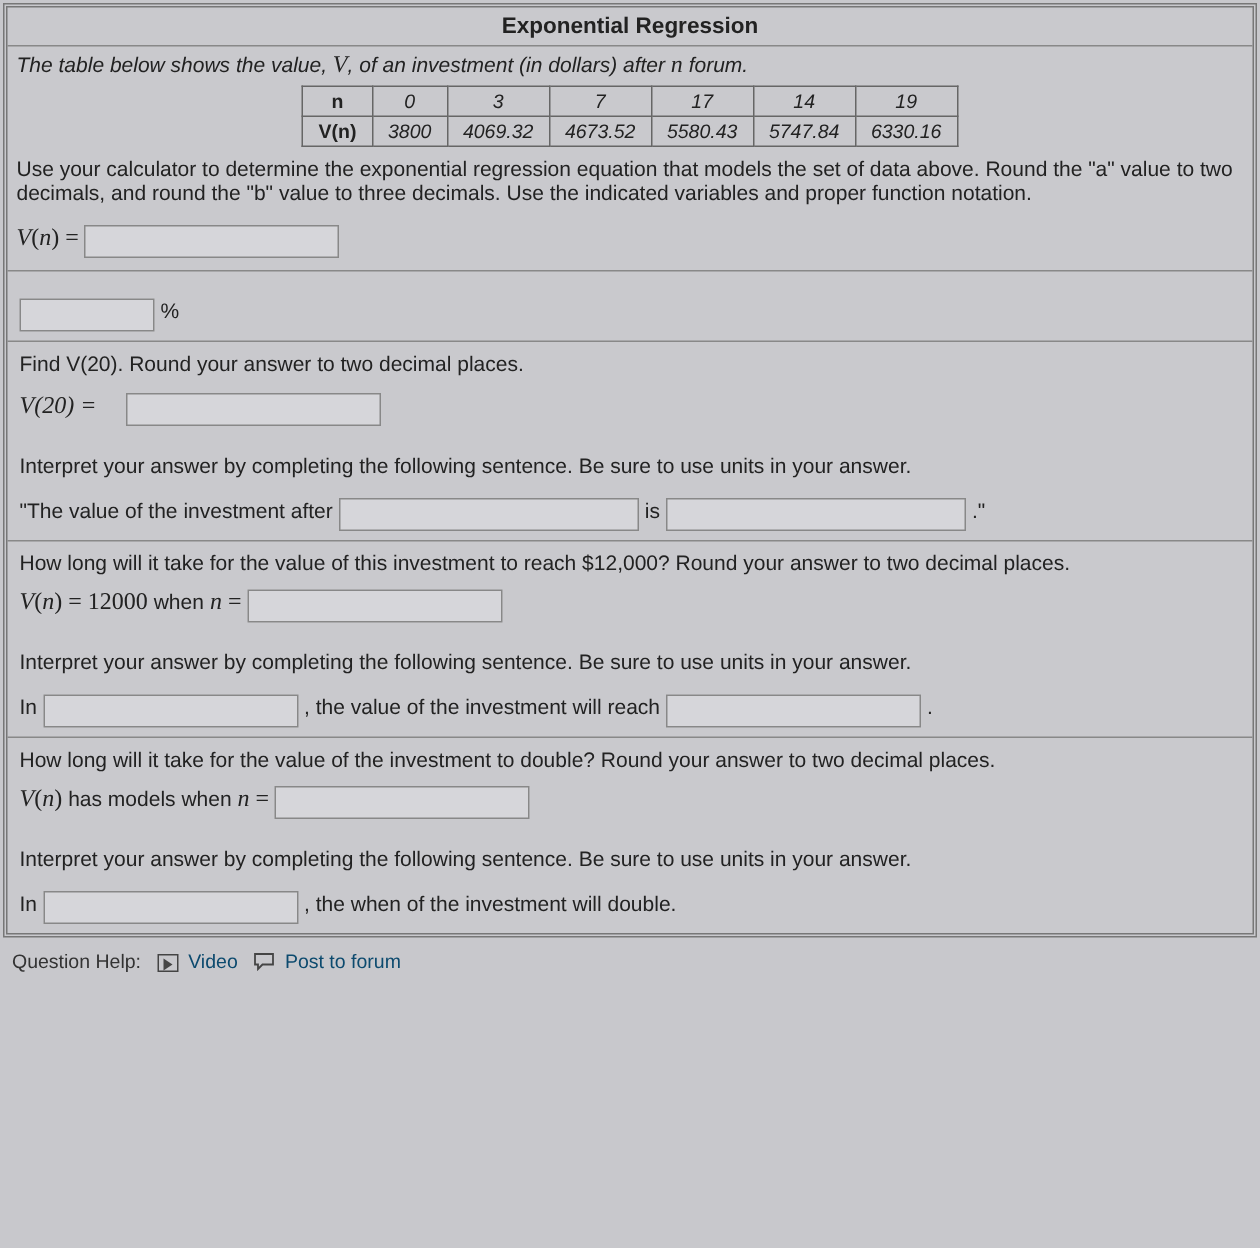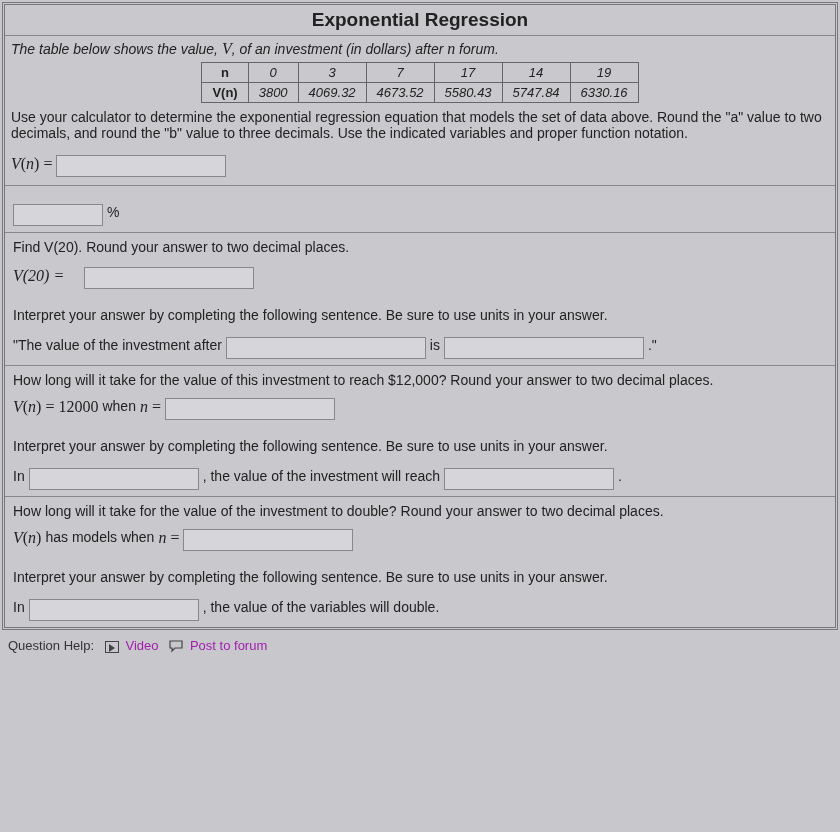--- a/index.html
+++ b/index.html
@@ -15,21 +15,21 @@
     .outer {
       border: 3px double #777;
       margin: 2px;
       background: #c9c9cd;
     }
     .title-cell {
       border-bottom: 1px solid #888;
       text-align: center;
       padding: 4px;
       font-weight: bold;
-      font-size: 19px;
+      font-size: 15px;
     }
     .instr-cell {
       border-bottom: 1px solid #888;
       padding: 4px 6px;
       font-style: italic;
     }
     .section {
       border-bottom: 1px solid #888;
       padding: 6px 8px;
     }
@@ -87,21 +87,21 @@
       border-left: 6px solid #444;
       border-top: 4px solid transparent;
       border-bottom: 4px solid transparent;
     }
     .chat-icon {
       display: inline-block;
       vertical-align: middle;
       margin-right: 3px;
     }
     .chat-icon svg { display: block; }
-    .link { color: #a21caf; cursor: pointer; margin-top: 44px; }
+    .link { color: #0c4a6e; cursor: pointer; margin-top: 44px; }
     .row-inline { display: flex; align-items: flex-start; gap: 4px; flex-wrap: wrap; }
   </style>
 </head>
 <body>
 
 <div class="outer">
   <div class="title-cell">Exponential Regression</div>
 
   <div class="instr-cell">
     <span>The table below shows the value, </span><span class="math-i">V</span><span>, of an investment (in dollars) after </span><span class="math-i">n</span><span> forum.</span>
@@ -190,21 +190,21 @@
       </span>
       <span> has models when </span>
       <span class="math-i">n</span>
       <span class="math-n"> = </span>
       <input type="text" class="field w-med" style="">
     </div>
     <div style="margin-top:18px;">Interpret your answer by completing the following sentence. Be sure to use units in your answer.</div>
     <div style="margin-top:14px;" class="row-inline">
       <span>In </span>
       <input type="text" class="field w-med" style="">
-      <span>, the value of the variables will double.</span>
+      <span>, the when of the investment will double.</span>
     </div>
   </div>
 </div>
 
 <div class="help-bar">
   <span>Question Help:</span>&nbsp;&nbsp;
   <span class="icon-box"><span class="tri"></span></span>
   <span class="link">Video</span>&nbsp;&nbsp;
   <span class="chat-icon">
     <svg width="14" height="13" viewBox="0 0 14 13">

